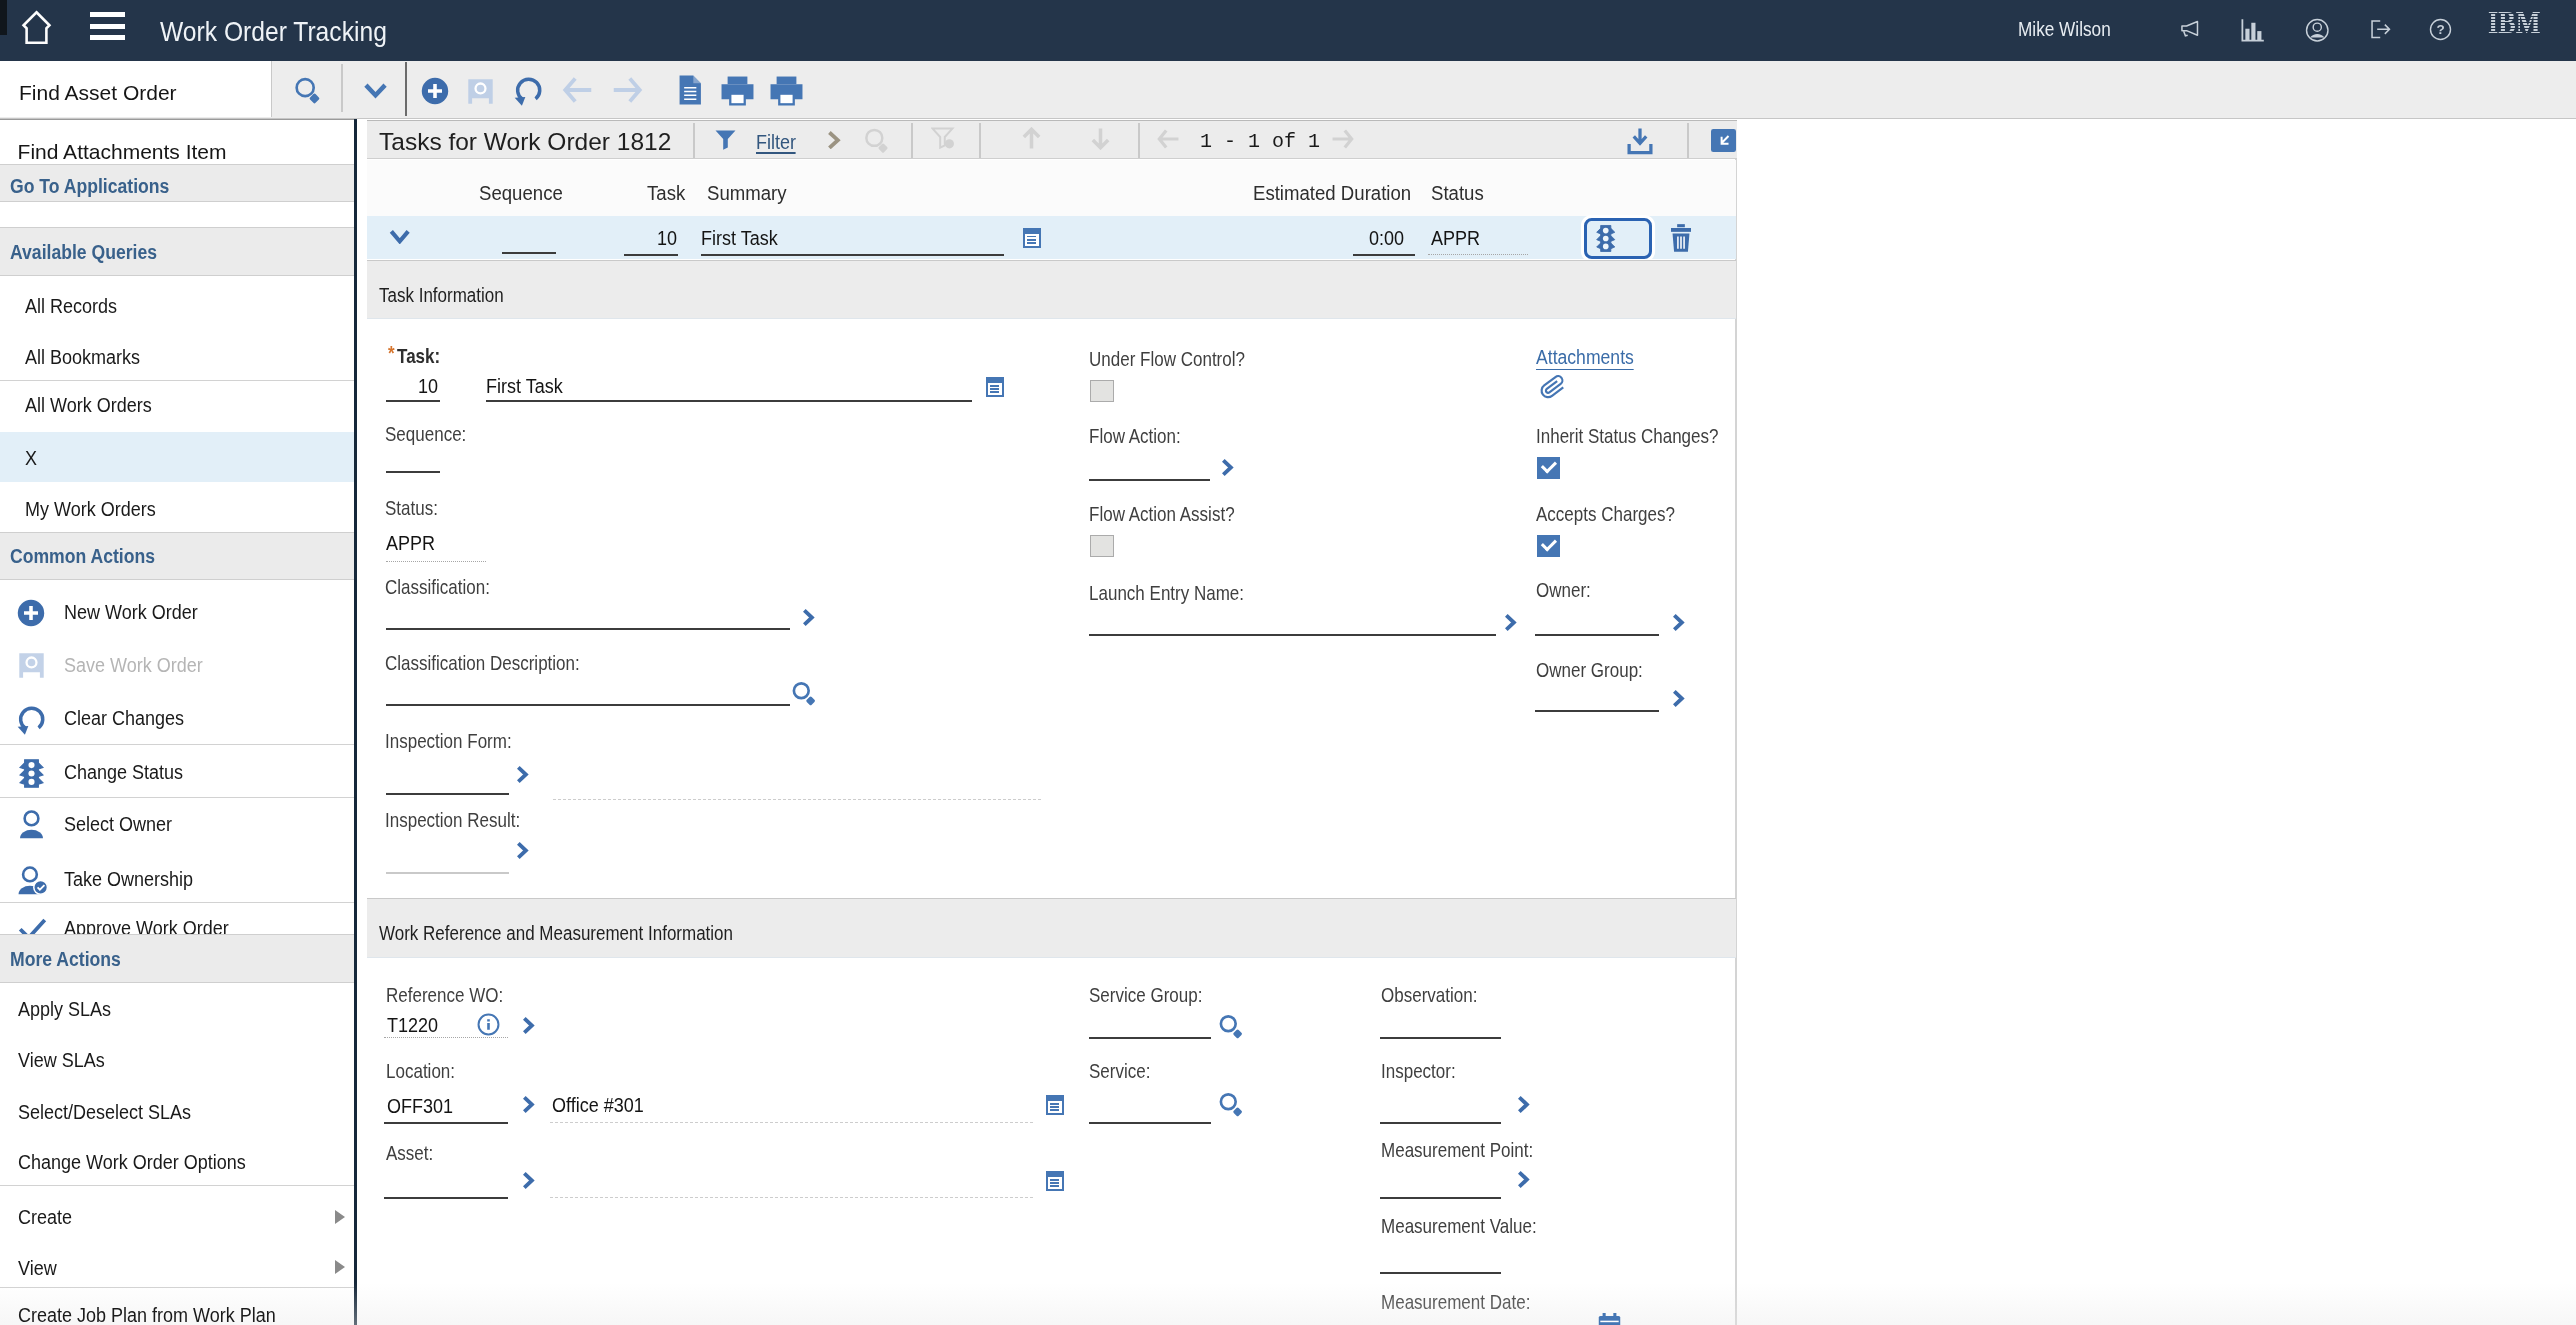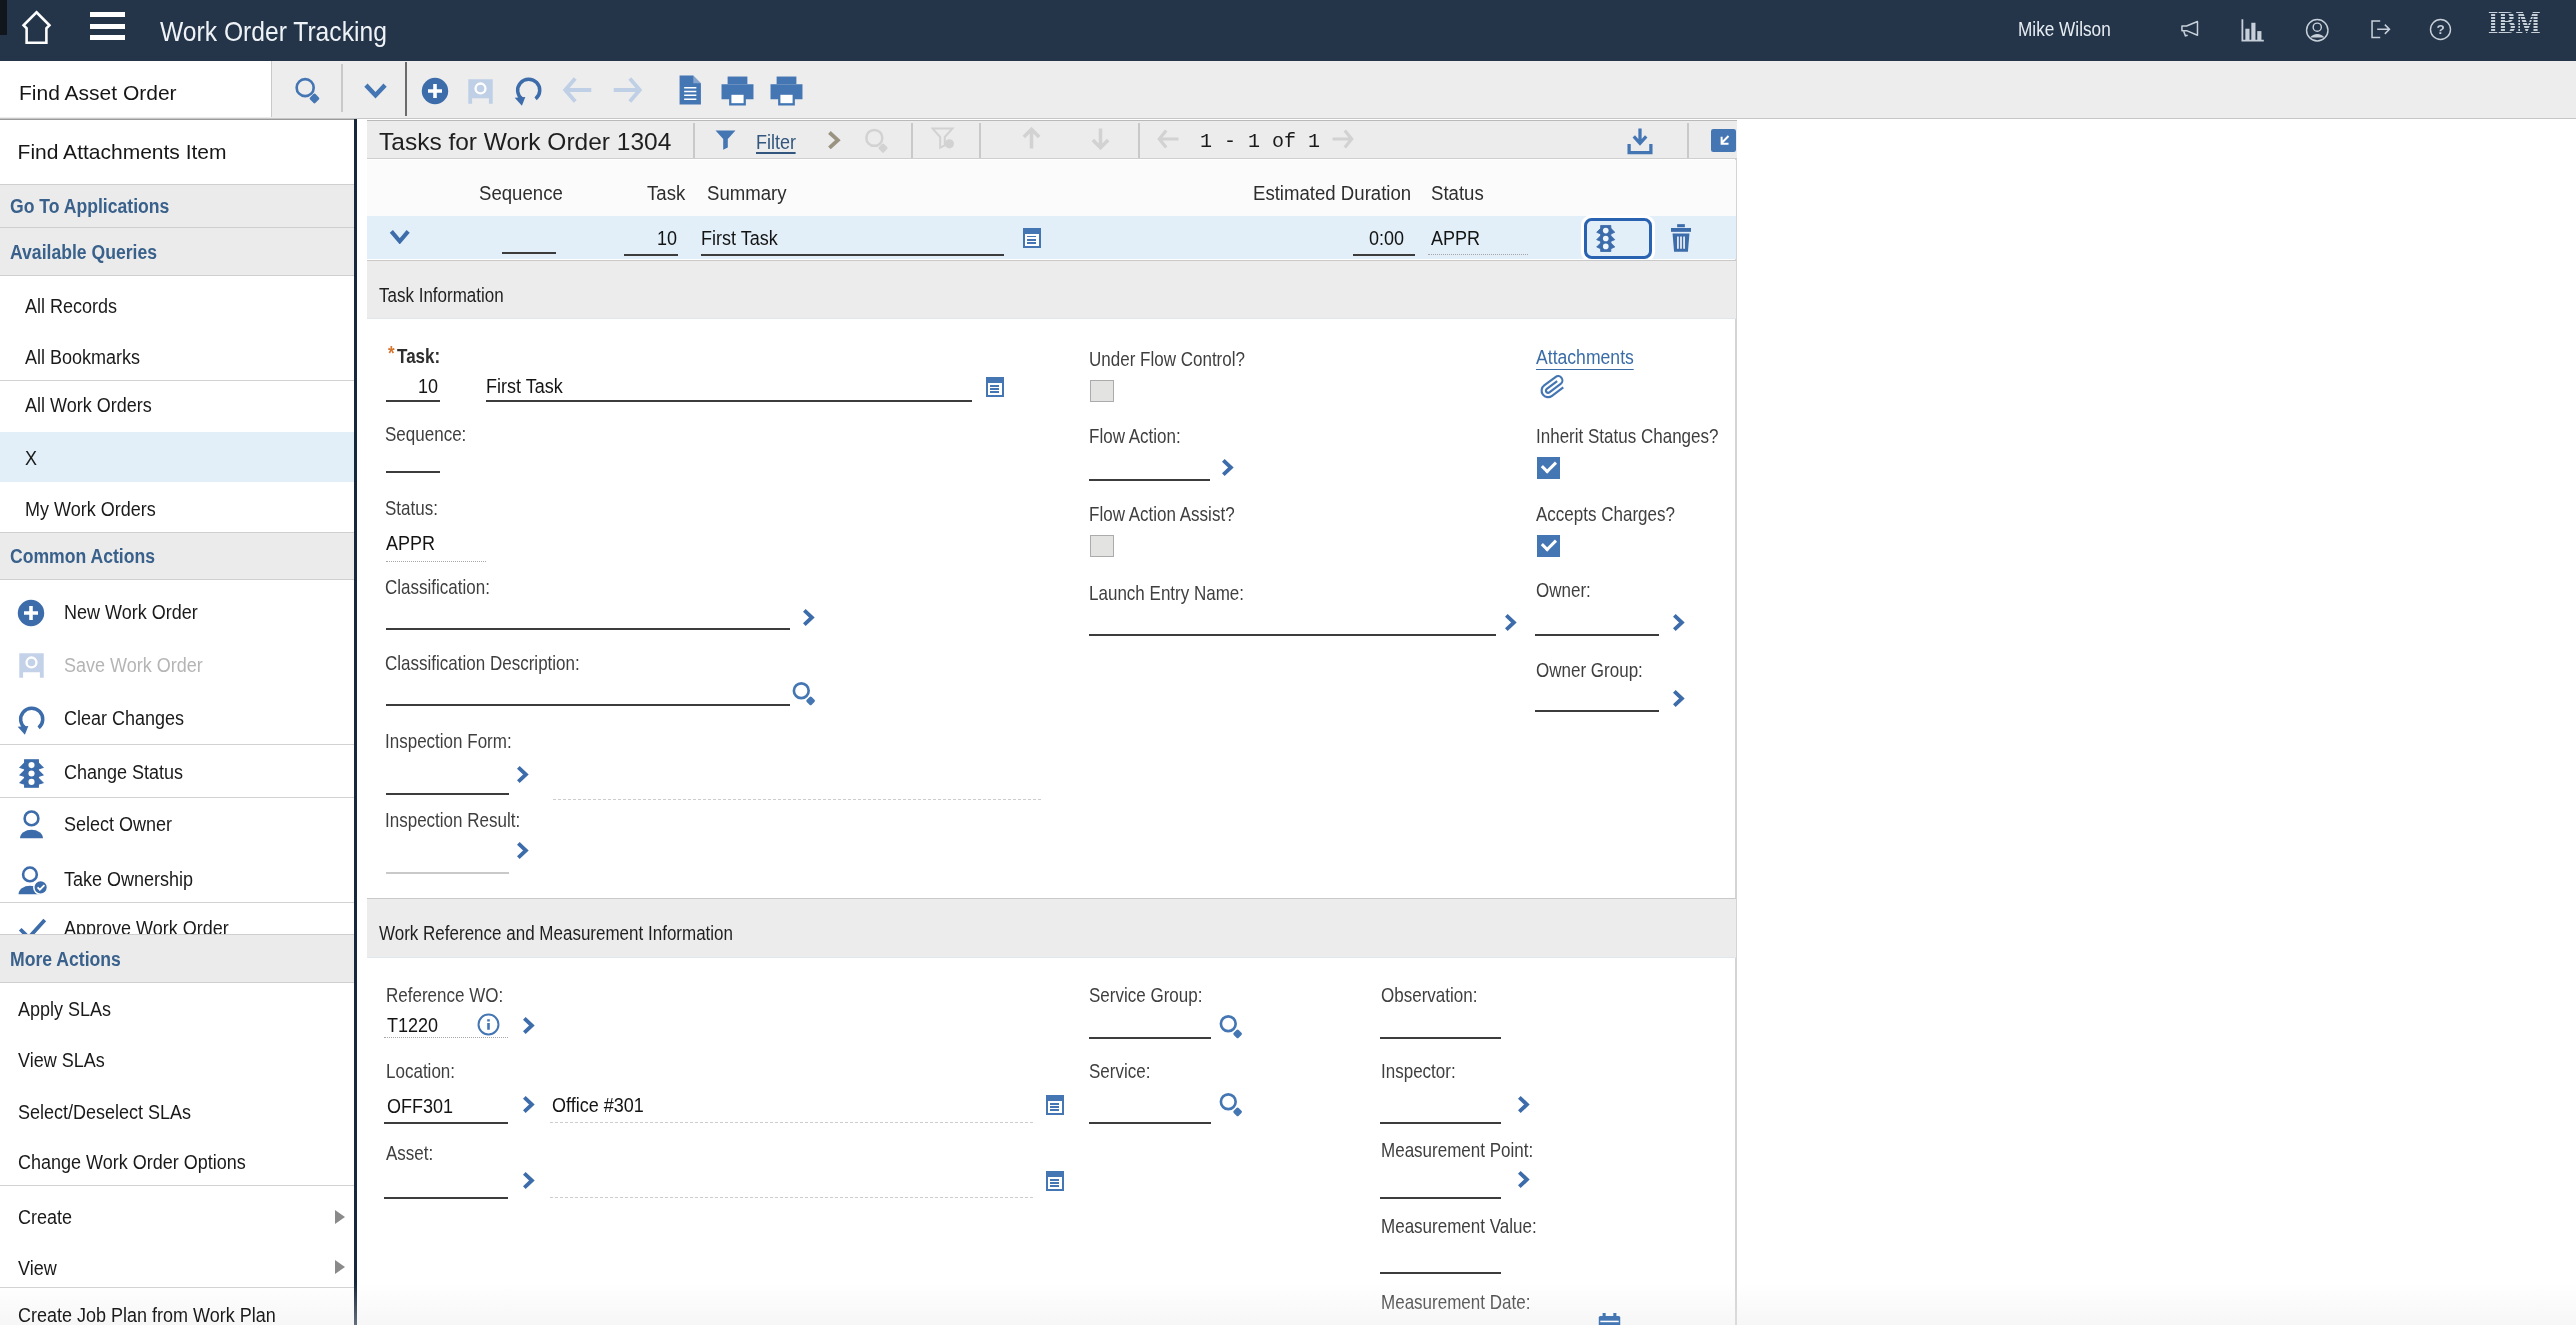--- a/index.html
+++ b/index.html
@@ -123,21 +123,21 @@
   <rect x="10" y="2" width="26" height="10" fill="#4576b4"></rect>
   <path d="M2 12 L44 12 L44 32 L34 32 L34 40 L12 40 L12 32 L2 32 Z" fill="#4576b4"></path>
   <rect x="15" y="26" width="16" height="11" fill="#fff"></rect>
 </svg>
 
 <div class="abs" style="left:0;top:119px;width:354px;height:1207px;background:#fff"></div>
 <div class="abs" style="left:354px;top:119px;width:3.1px;height:1207px;background:#16283a"></div>
 <div class="abs" style="left:0;top:119px;width:354px;border-top:1.5px solid #9a9a9a"></div>
 <div class="abs" style="left:17.6px;top:140px;font-size:21px;color:#161616">Find Attachments Item</div>
 
-<div class="sb-head" style="top:184px;height:46px">
+<div class="sb-head" style="top:164px;height:38px">
     <span style="top:10px">Go To Applications</span>
   </div>
 <div class="sb-head" style="top:227px;height:49px">
     <span style="top:13px">Available Queries</span>
   </div>
 
 <div class="sb-item" style="top:295px">All Records</div>
 <div class="sb-item" style="top:346px">All Bookmarks</div>
 <div class="sb-sep" style="top:380px"></div>
 <div class="sb-item" style="top:394px">All Work Orders</div>
@@ -209,21 +209,21 @@
 <div class="sb-item" style="left:17.6px;top:1206px">Create</div>
 <div class="abs" style="left:335px;top:1210px;width:0;height:0;border-left:10px solid #8a8a8a;border-top:7px solid transparent;border-bottom:7px solid transparent"></div>
 <div class="sb-item" style="left:17.6px;top:1257px">View</div>
 <div class="abs" style="left:335px;top:1260px;width:0;height:0;border-left:10px solid #8a8a8a;border-top:7px solid transparent;border-bottom:7px solid transparent"></div>
 <div class="sb-sep" style="top:1287px"></div>
 <div class="sb-item" style="left:17.6px;top:1304px;z-index:3">Create Job Plan from Work Plan</div>
 
 <div class="abs" style="left:1735px;top:146px;width:1.5px;height:1180px;background:#d4d4d4"></div>
 
 <div class="abs" style="left:367px;top:120px;width:1370px;height:39px;background:#ececec;border-top:1.5px solid #b9b9b9;border-bottom:1.5px solid #cfcfcf"></div>
-<div class="abs" style="left:379px;top:128px;font-size:24.5px;color:#1f1f1f;white-space:nowrap">Tasks for Work Order 1304</div>
+<div class="abs" style="left:379px;top:128px;font-size:24.5px;color:#1f1f1f;white-space:nowrap">Tasks for Work Order 1812</div>
 <div class="abs" style="left:693px;top:123px;width:1.5px;height:35px;background:#c9c9c9"></div>
 
 <svg class="abs" style="left:714px;top:129px" width="23" height="21.5" viewBox="0 0 30 28">
   <path d="M2 2 L28 2 L18 13 L18 24 L12 27 L12 13 Z" fill="#4576b4"></path>
 </svg>
 <div class="abs" style="left:756px;top:132px;font-size:20px;color:#32567e;border-bottom:2.3px solid #32567e;line-height:20px;transform:scaleX(.9);transform-origin:0 50%;">Filter</div>
 <svg class="abs" style="left:827px;top:131px" width="14" height="18.4" viewBox="0 0 18 24">
   <path d="M3 2 L14 12 L3 22" fill="none" stroke="#9b9382" stroke-width="5"></path>
 </svg>
 

